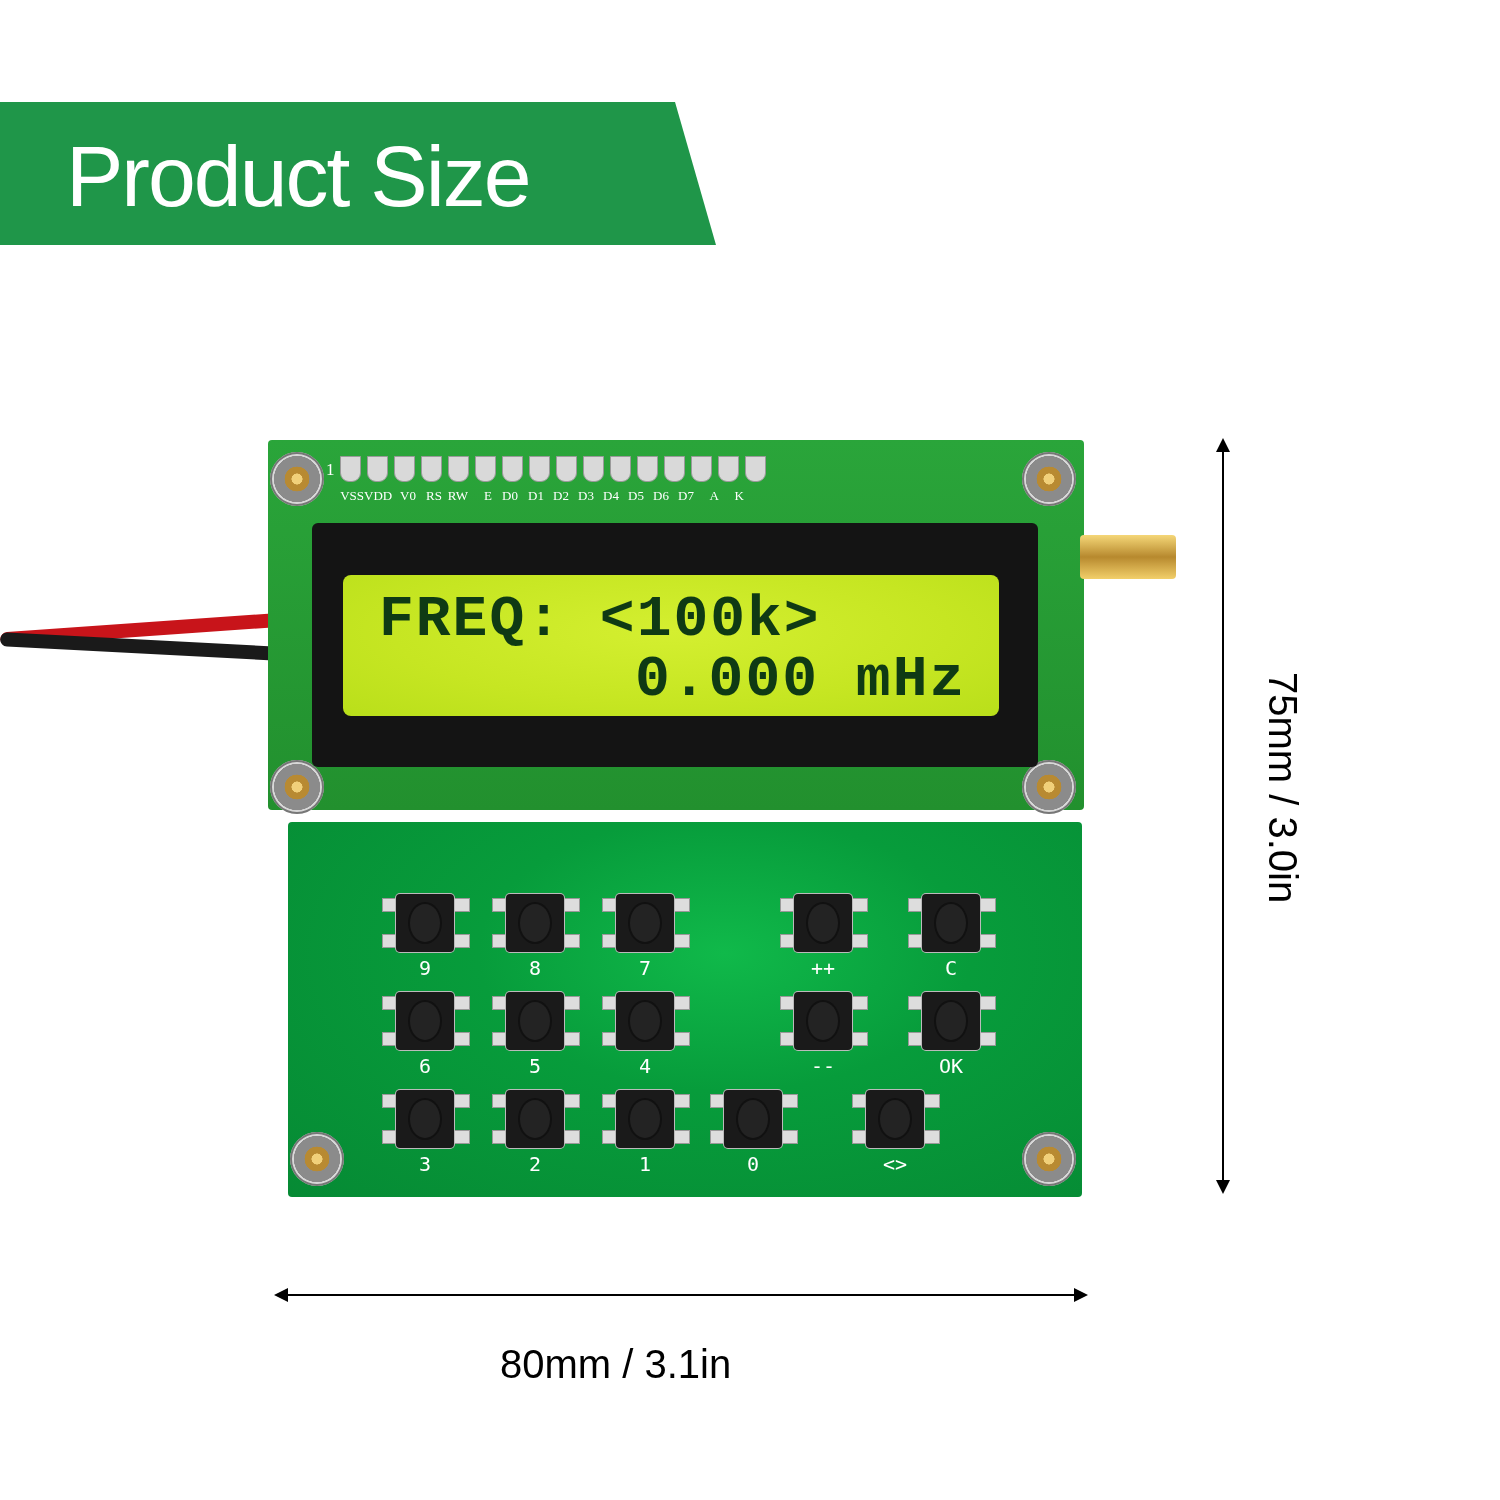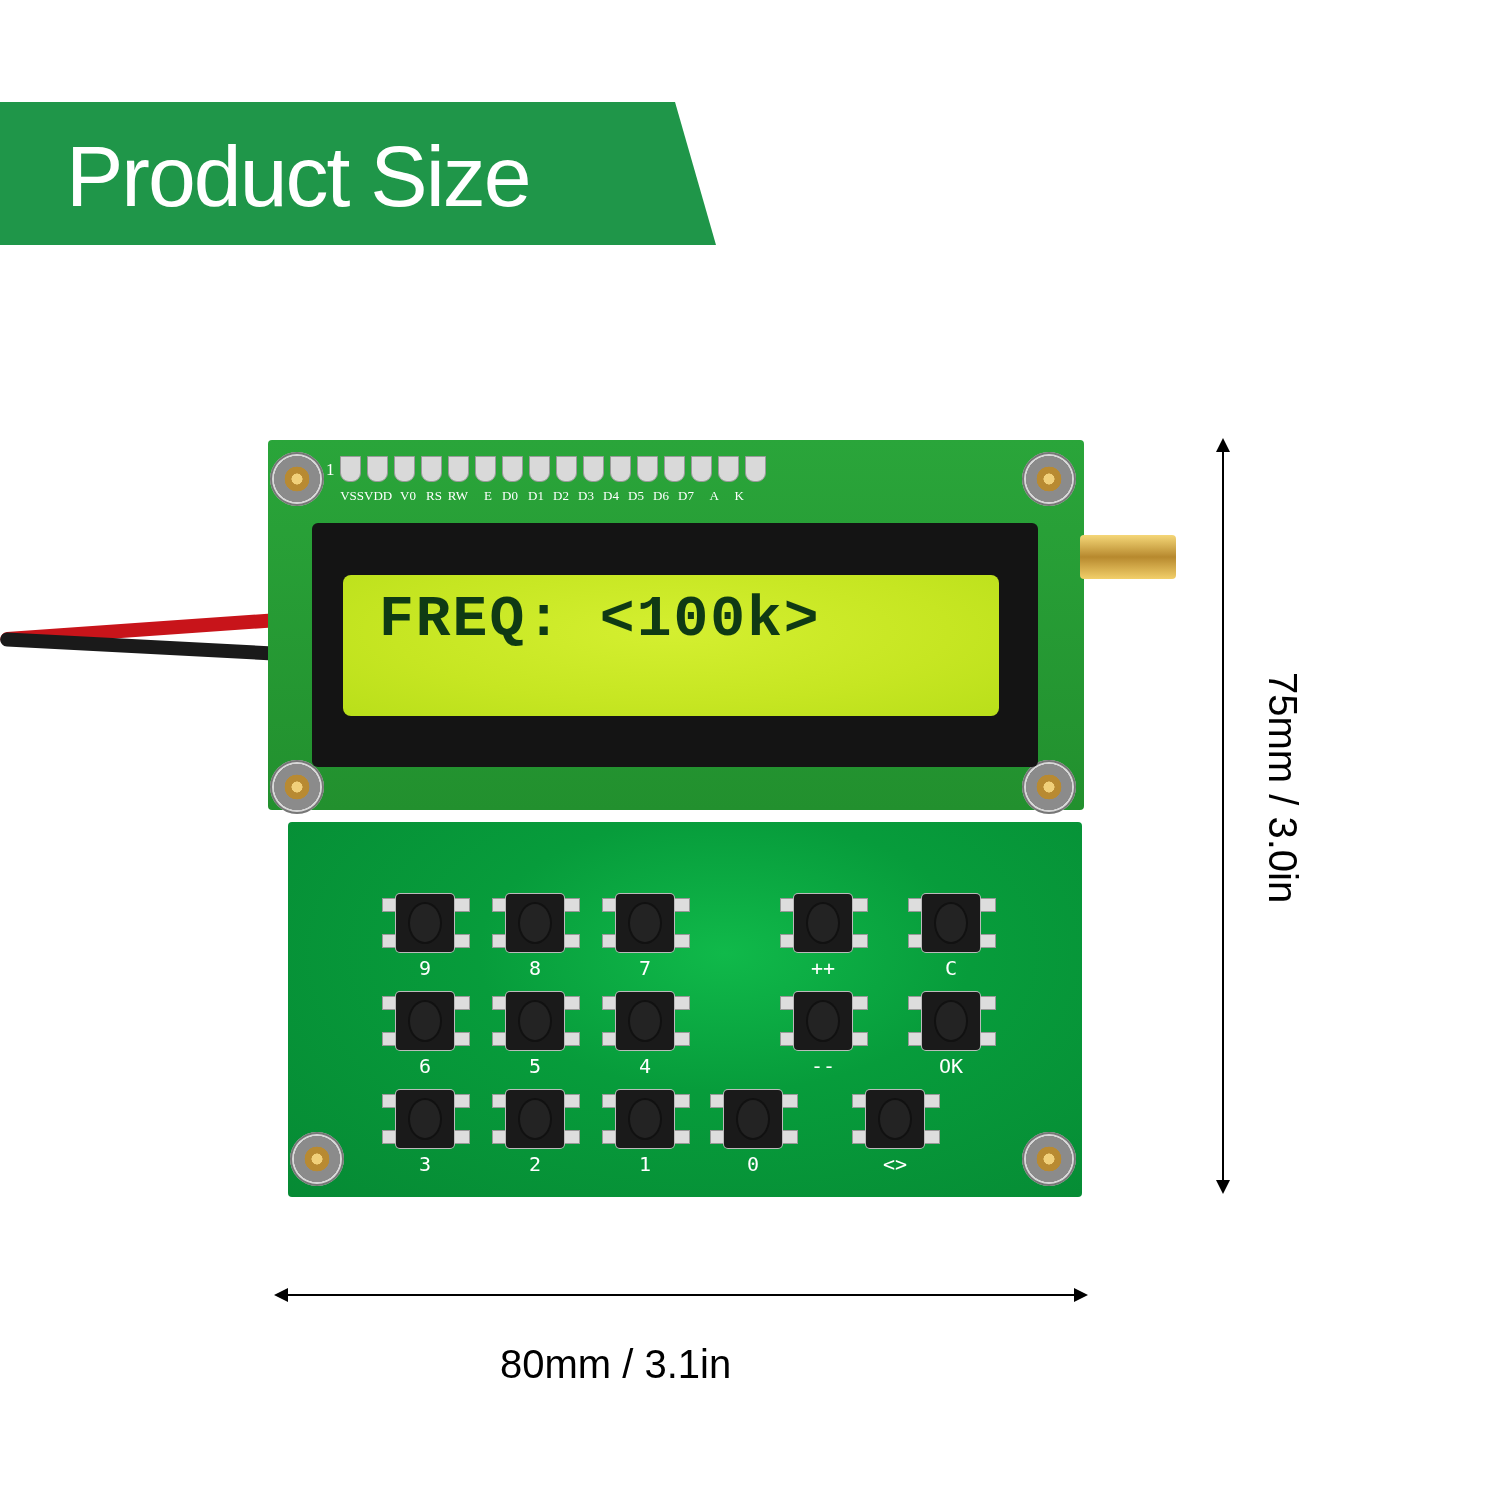--- a/index.html
+++ b/index.html
@@ -95,20 +95,21 @@
   <span style="width:25px">D7</span>
   <span style="width:25px">A</span>
   <span style="width:25px">K</span>
 </div>
 
 <div class="sma"></div>
 
 <div class="lcd-bezel"></div>
 <div class="lcd-screen">
   <div class="lcd-line" style="left:36px;top:12px;">FREQ: &lt;100k&gt;</div>
+  <div class="lcd-line" style="left:292px;top:72px;">0.000 mHz</div>
 </div>
 
 <div id="keypad">
     <div class="key" style="left: 380px; top: 892px;">
       <div class="pad" style="left:2px;top:6px"></div>
       <div class="pad" style="left:74px;top:6px"></div>
       <div class="pad" style="left:2px;top:42px"></div>
       <div class="pad" style="left:74px;top:42px"></div>
       <div class="body">
         <div class="cap"></div>

